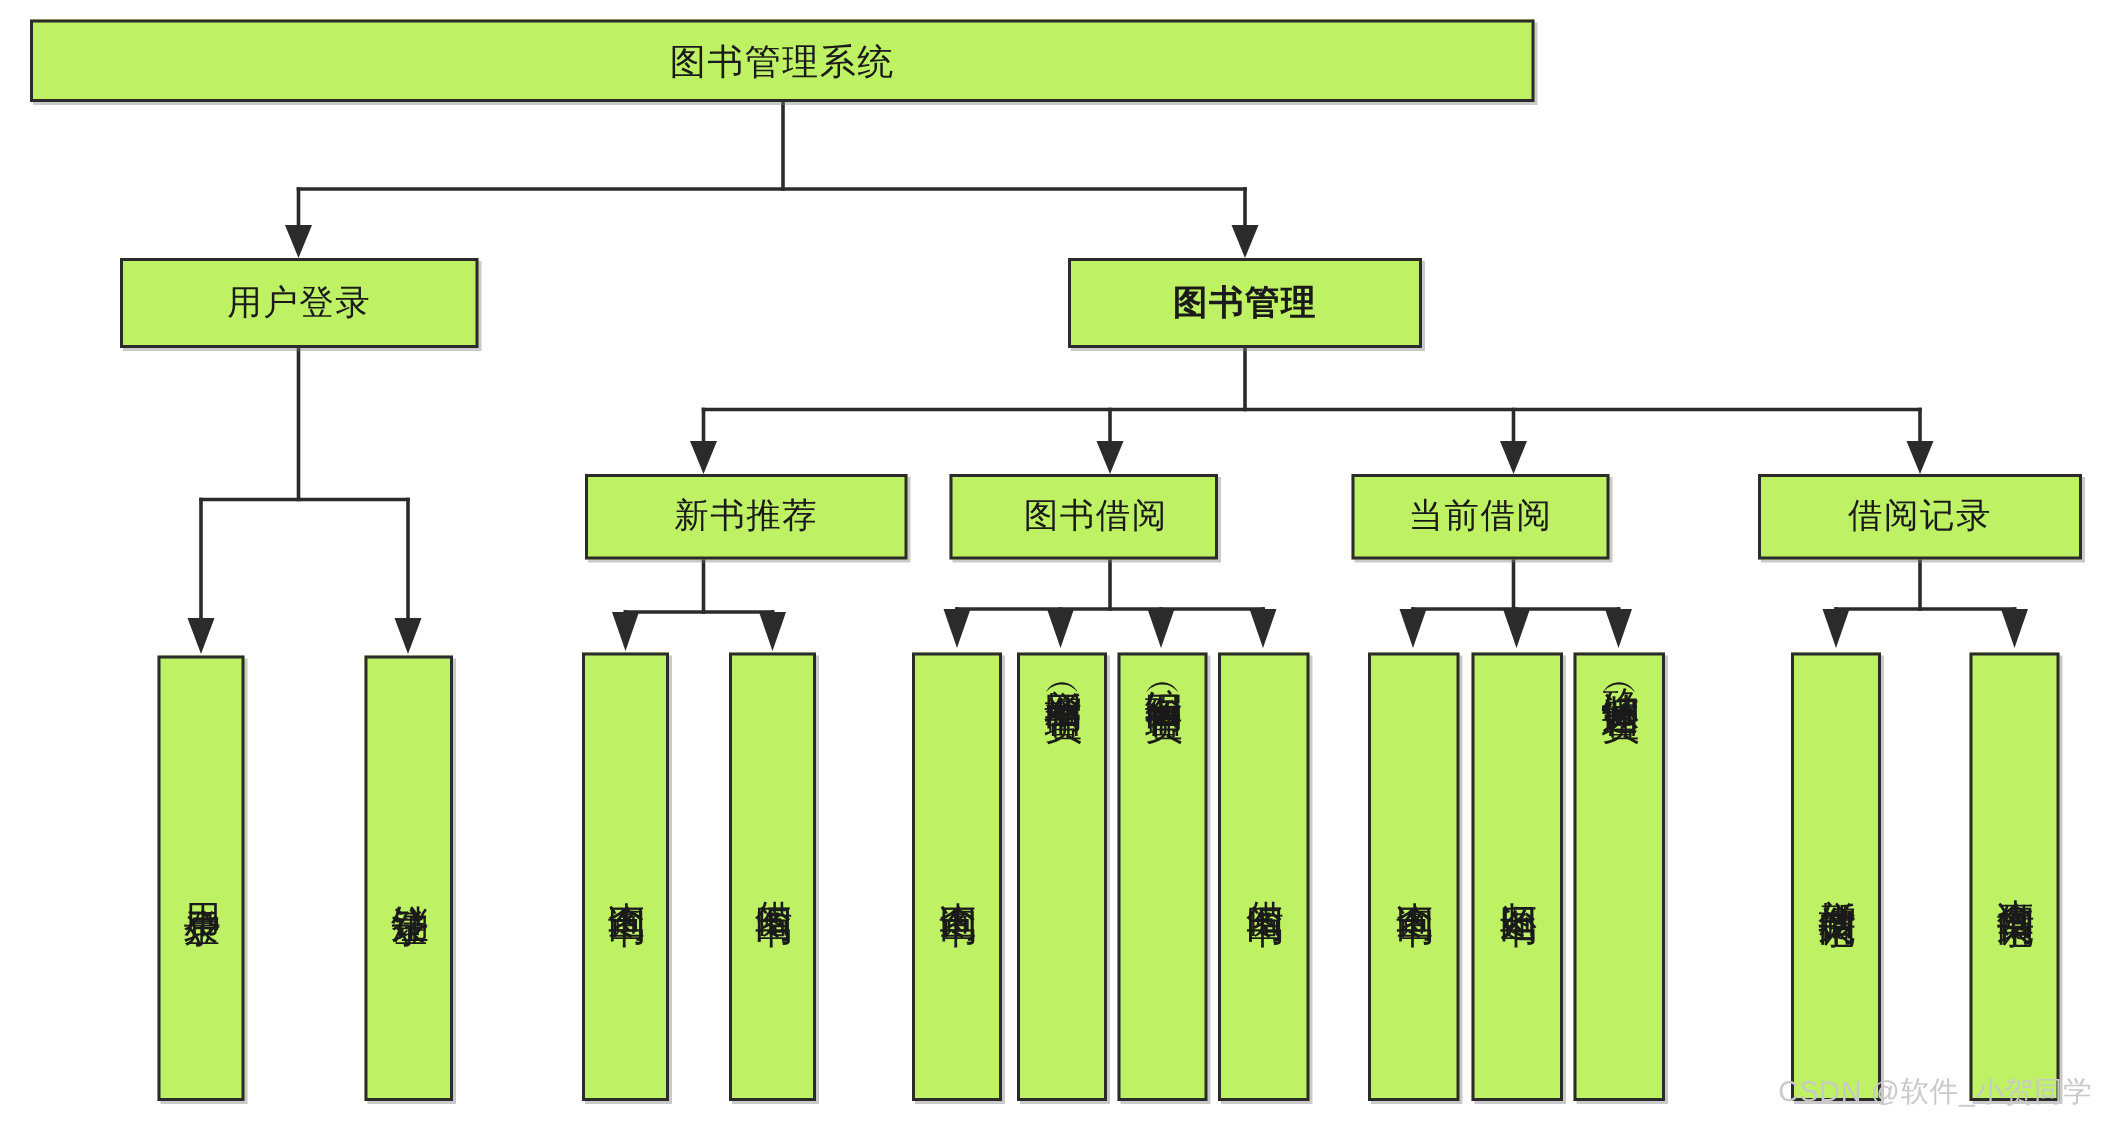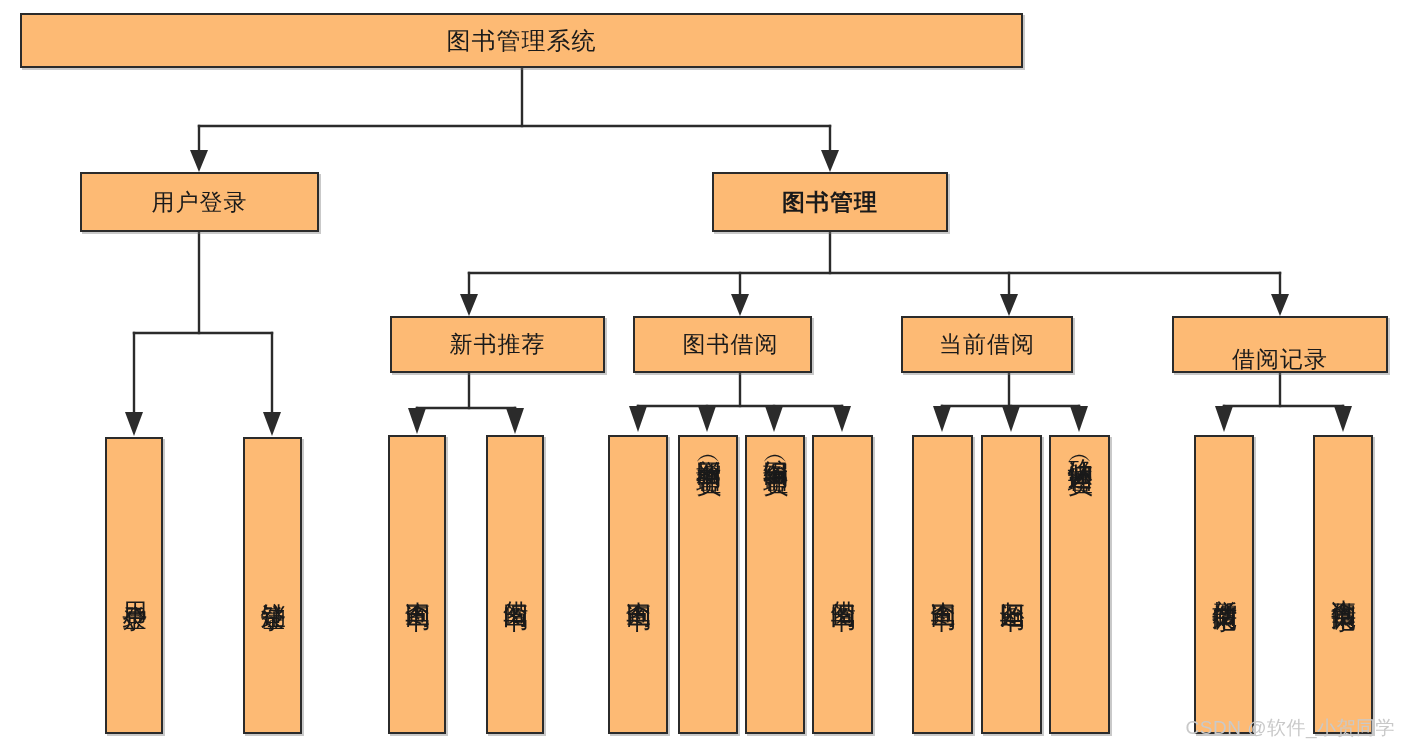--- a/index.html
+++ b/index.html
@@ -35,21 +35,21 @@
     stroke-linecap: square;
   }
   #connector-layer polygon.arrow-head {
     fill: #2b2b2b;
     stroke: none;
   }
   
   .node {
     position: absolute;
     box-sizing: border-box;
-    background: #fdba74;
+    background: #bef264;
     border: 2.4px solid #2b2b2b;
     box-shadow: 2px 2px 0 rgba(120,120,120,0.40);
     display: flex;
     align-items: center;
     justify-content: center;
     color: #1a1a1a;
     z-index: 2;
   }
   .node-label {
     display: block;
@@ -186,21 +186,21 @@
   </div>
 
   <div class="node horizontal" style="left:633px; top:316px; width:179px; height:57px;padding-left:16px;">
     <span class="node-label">图书借阅</span>
   </div>
 
   <div class="node horizontal" style="left:901px; top:316px; width:172px; height:57px;">
     <span class="node-label">当前借阅</span>
   </div>
 
-  <div class="node horizontal" style="left:1172px; top:316px; width:216px; height:57px;align-items:flex-end;">
+  <div class="node horizontal" style="left:1172px; top:316px; width:216px; height:57px;">
     <span class="node-label">借阅记录</span>
   </div>
 
   <div class="node vertical centered" style="left:105px; top:437px; width:58px; height:297px;">
     <span class="node-label">用户登录</span>
   </div>
 
   <div class="node vertical centered" style="left:243px; top:437px; width:59px; height:297px;">
     <span class="node-label">注销登录</span>
   </div>

